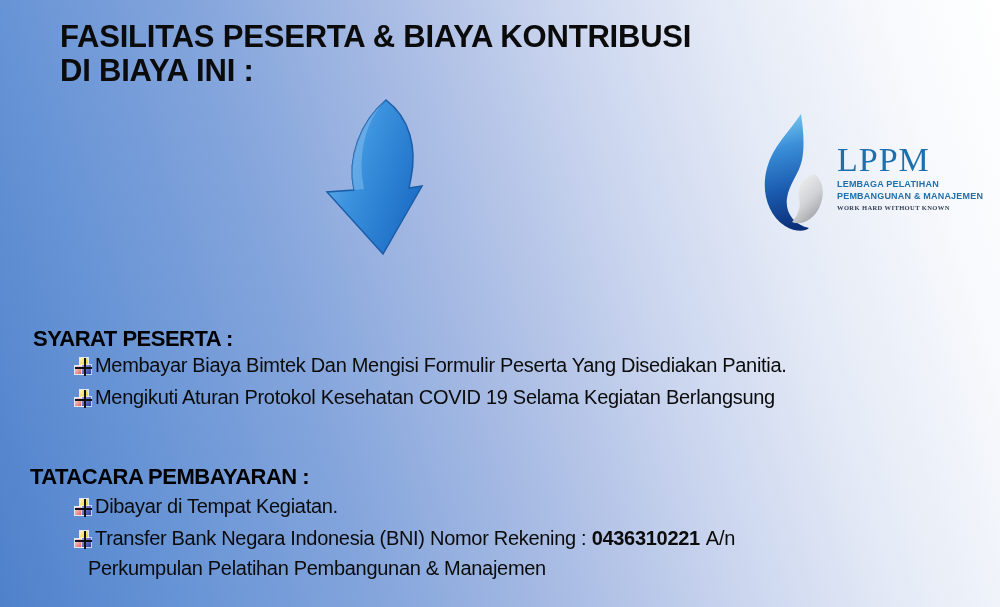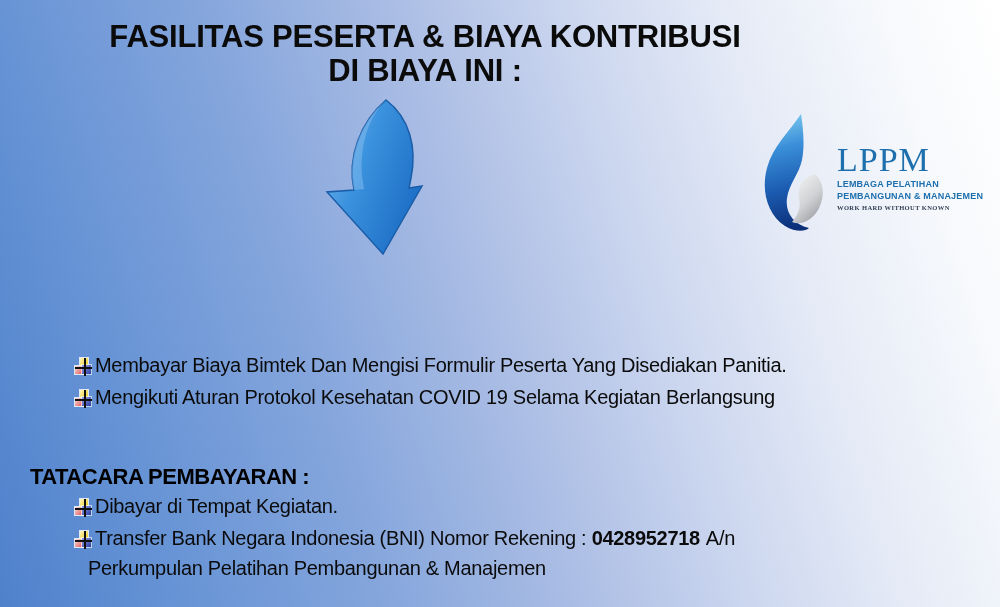--- a/index.html
+++ b/index.html
@@ -15,21 +15,20 @@
       #a9bce4 48%,
       #c9d4ee 62%,
       #e4eaf6 76%,
       #f7f9fc 90%,
       #ffffff 100%);
   }
 
   
   .title{
     position:absolute;left:60px;top:20px;width:730px;
-    text-align:center;
     font-weight:700;font-size:31px;line-height:34px;
     color:#0b0b0b;letter-spacing:-0.2px;
   }
 
   
   .arrow{position:absolute;left:318px;top:96px;}
 
   
   .logo{position:absolute;left:755px;top:108px;width:235px;height:135px;}
   .logo .flame{position:absolute;left:4px;top:2px;}
@@ -141,20 +140,21 @@
                C 38,76 44,68 56,64 Z" fill="url(#dropGrad)"></path>
     </svg>
     <div class="logo-text">
       <div class="logo-acronym">LPPM</div>
       <div class="logo-name">LEMBAGA PELATIHAN</div>
       <div class="logo-name">PEMBANGUNAN &amp; MANAJEMEN</div>
       <div class="logo-tagline">WORK HARD WITHOUT KNOWN</div>
     </div>
   </div>
 
+  <div class="heading h-syarat">SYARAT PESERTA :</div>
 
   <div class="row r-s1">
     <span class="bi">
         <i class="sq-y"></i>
         <i class="sq-p"></i>
         <i class="sq-b"></i>
         <i class="ln-v"></i>
         <i class="ln-h"></i>
       </span>
     <span>Membayar Biaya Bimtek Dan Mengisi Formulir Peserta Yang Disediakan Panitia.</span>
@@ -185,18 +185,18 @@
   </div>
 
   <div class="row r-t2">
     <span class="bi">
         <i class="sq-y"></i>
         <i class="sq-p"></i>
         <i class="sq-b"></i>
         <i class="ln-v"></i>
         <i class="ln-h"></i>
       </span>
-    <span><span>Transfer Bank Negara Indonesia (BNI) Nomor Rekening : </span><b>0428952718</b><span class="after">A/n</span></span>
+    <span><span>Transfer Bank Negara Indonesia (BNI) Nomor Rekening : </span><b>0436310221</b><span class="after">A/n</span></span>
   </div>
 
   <div class="cont">Perkumpulan Pelatihan Pembangunan &amp; Manajemen</div>
 
 </div>
 
 </body></html>

